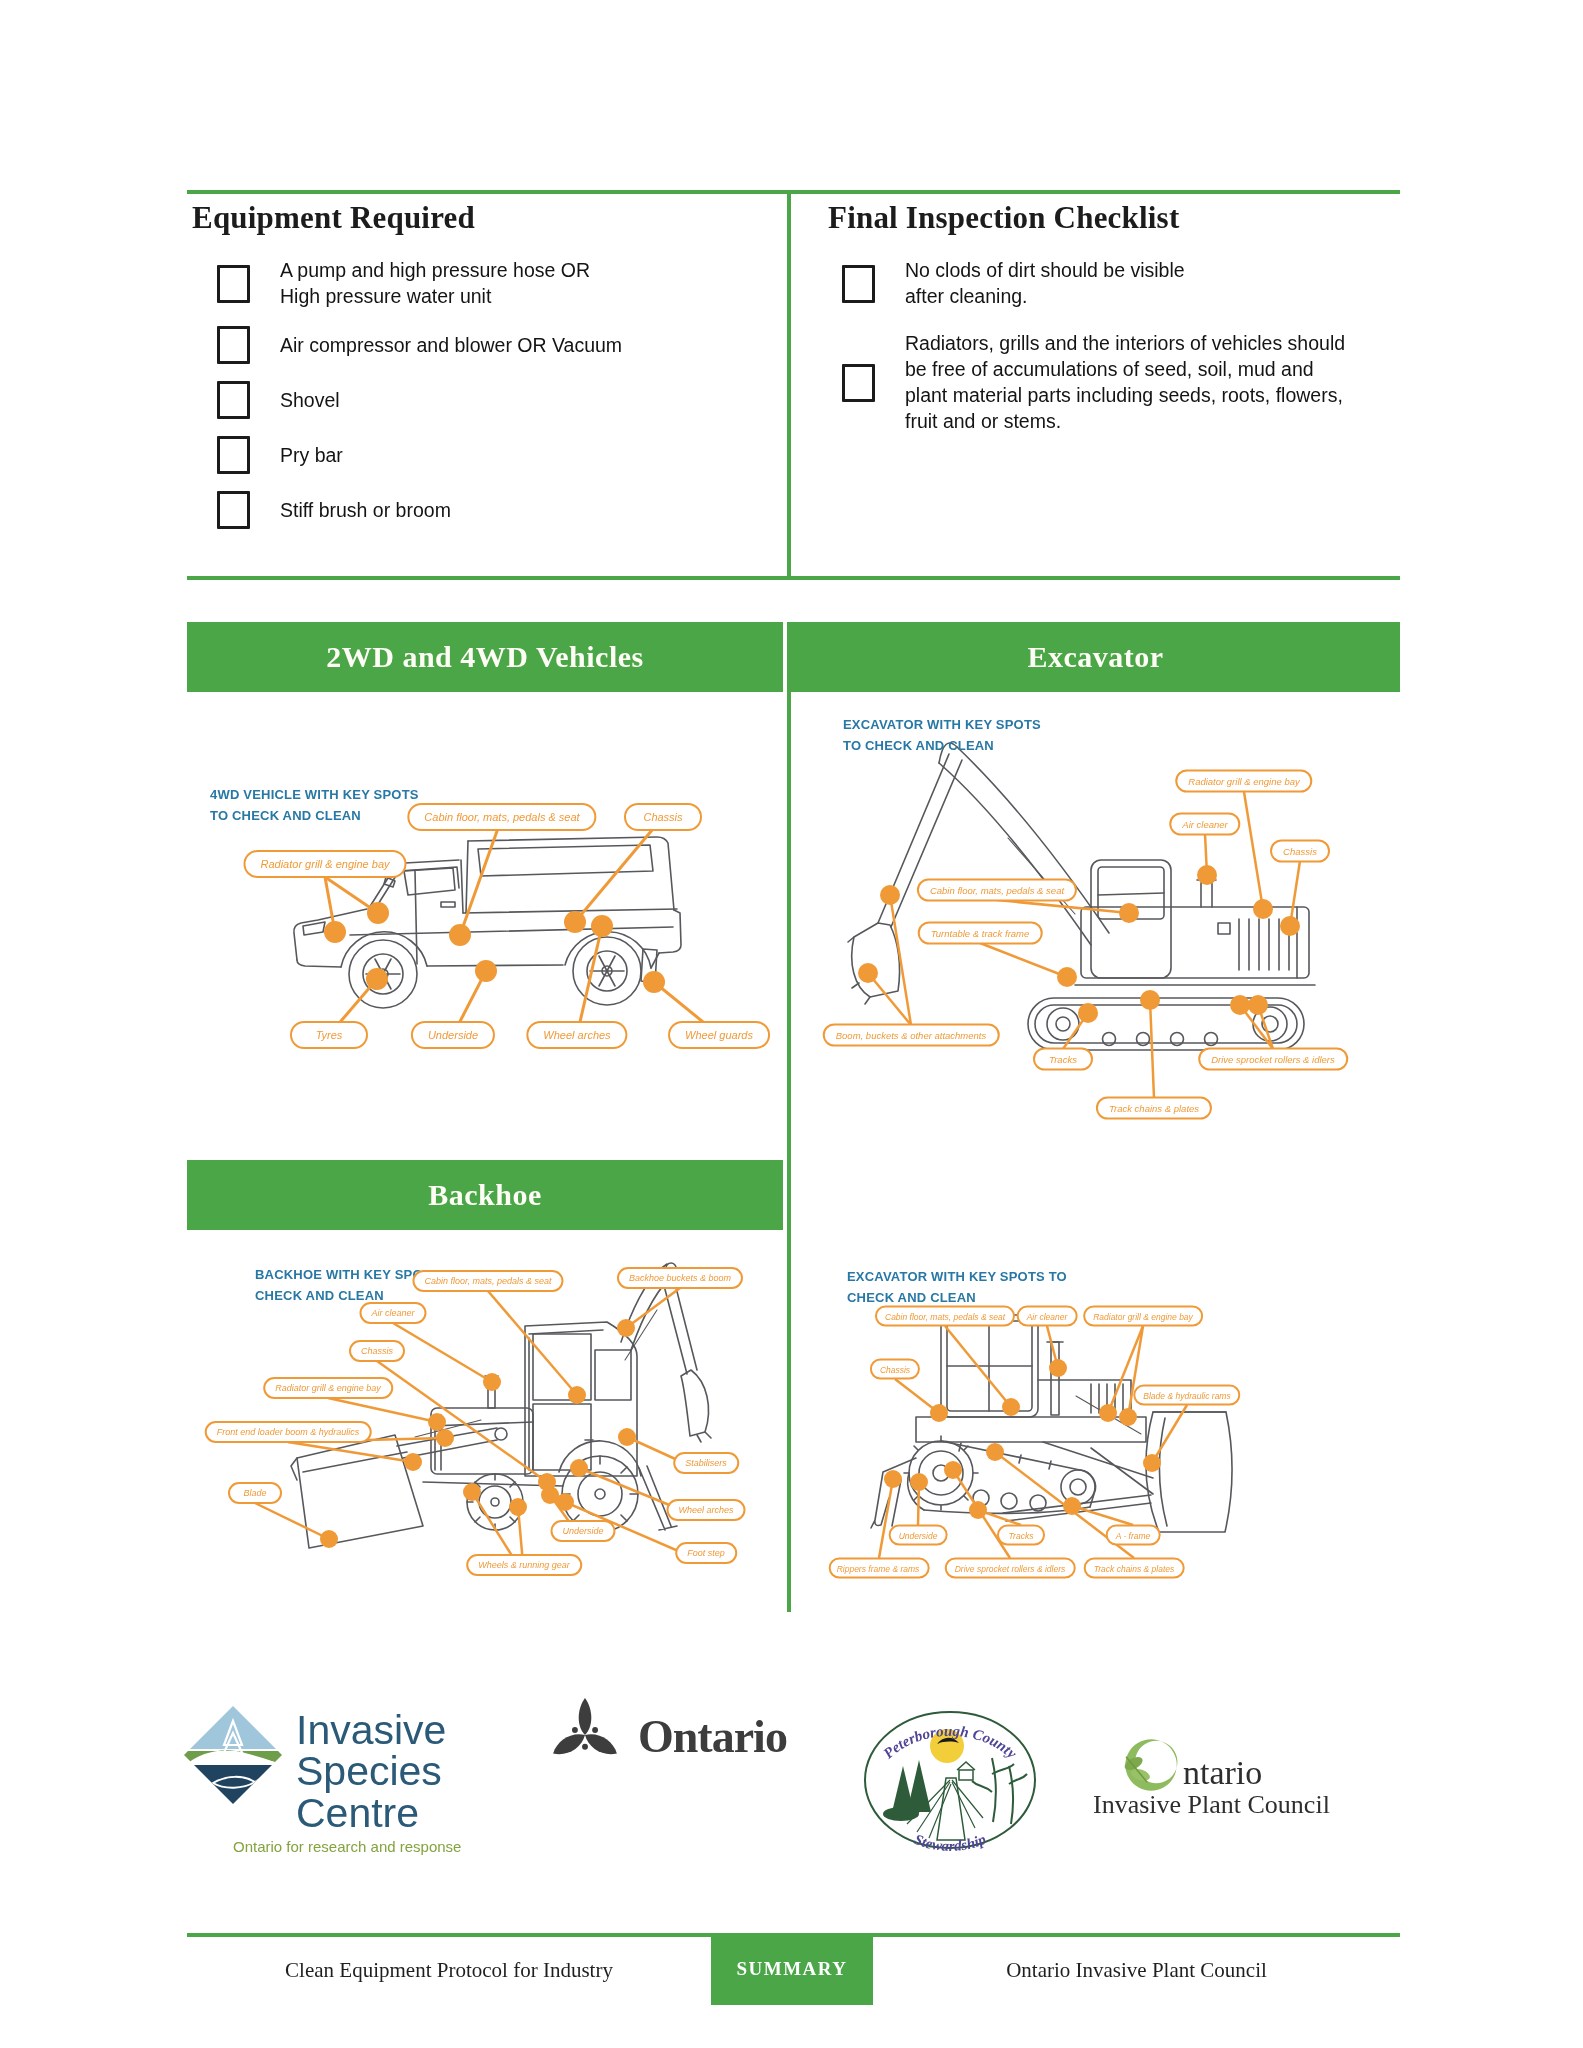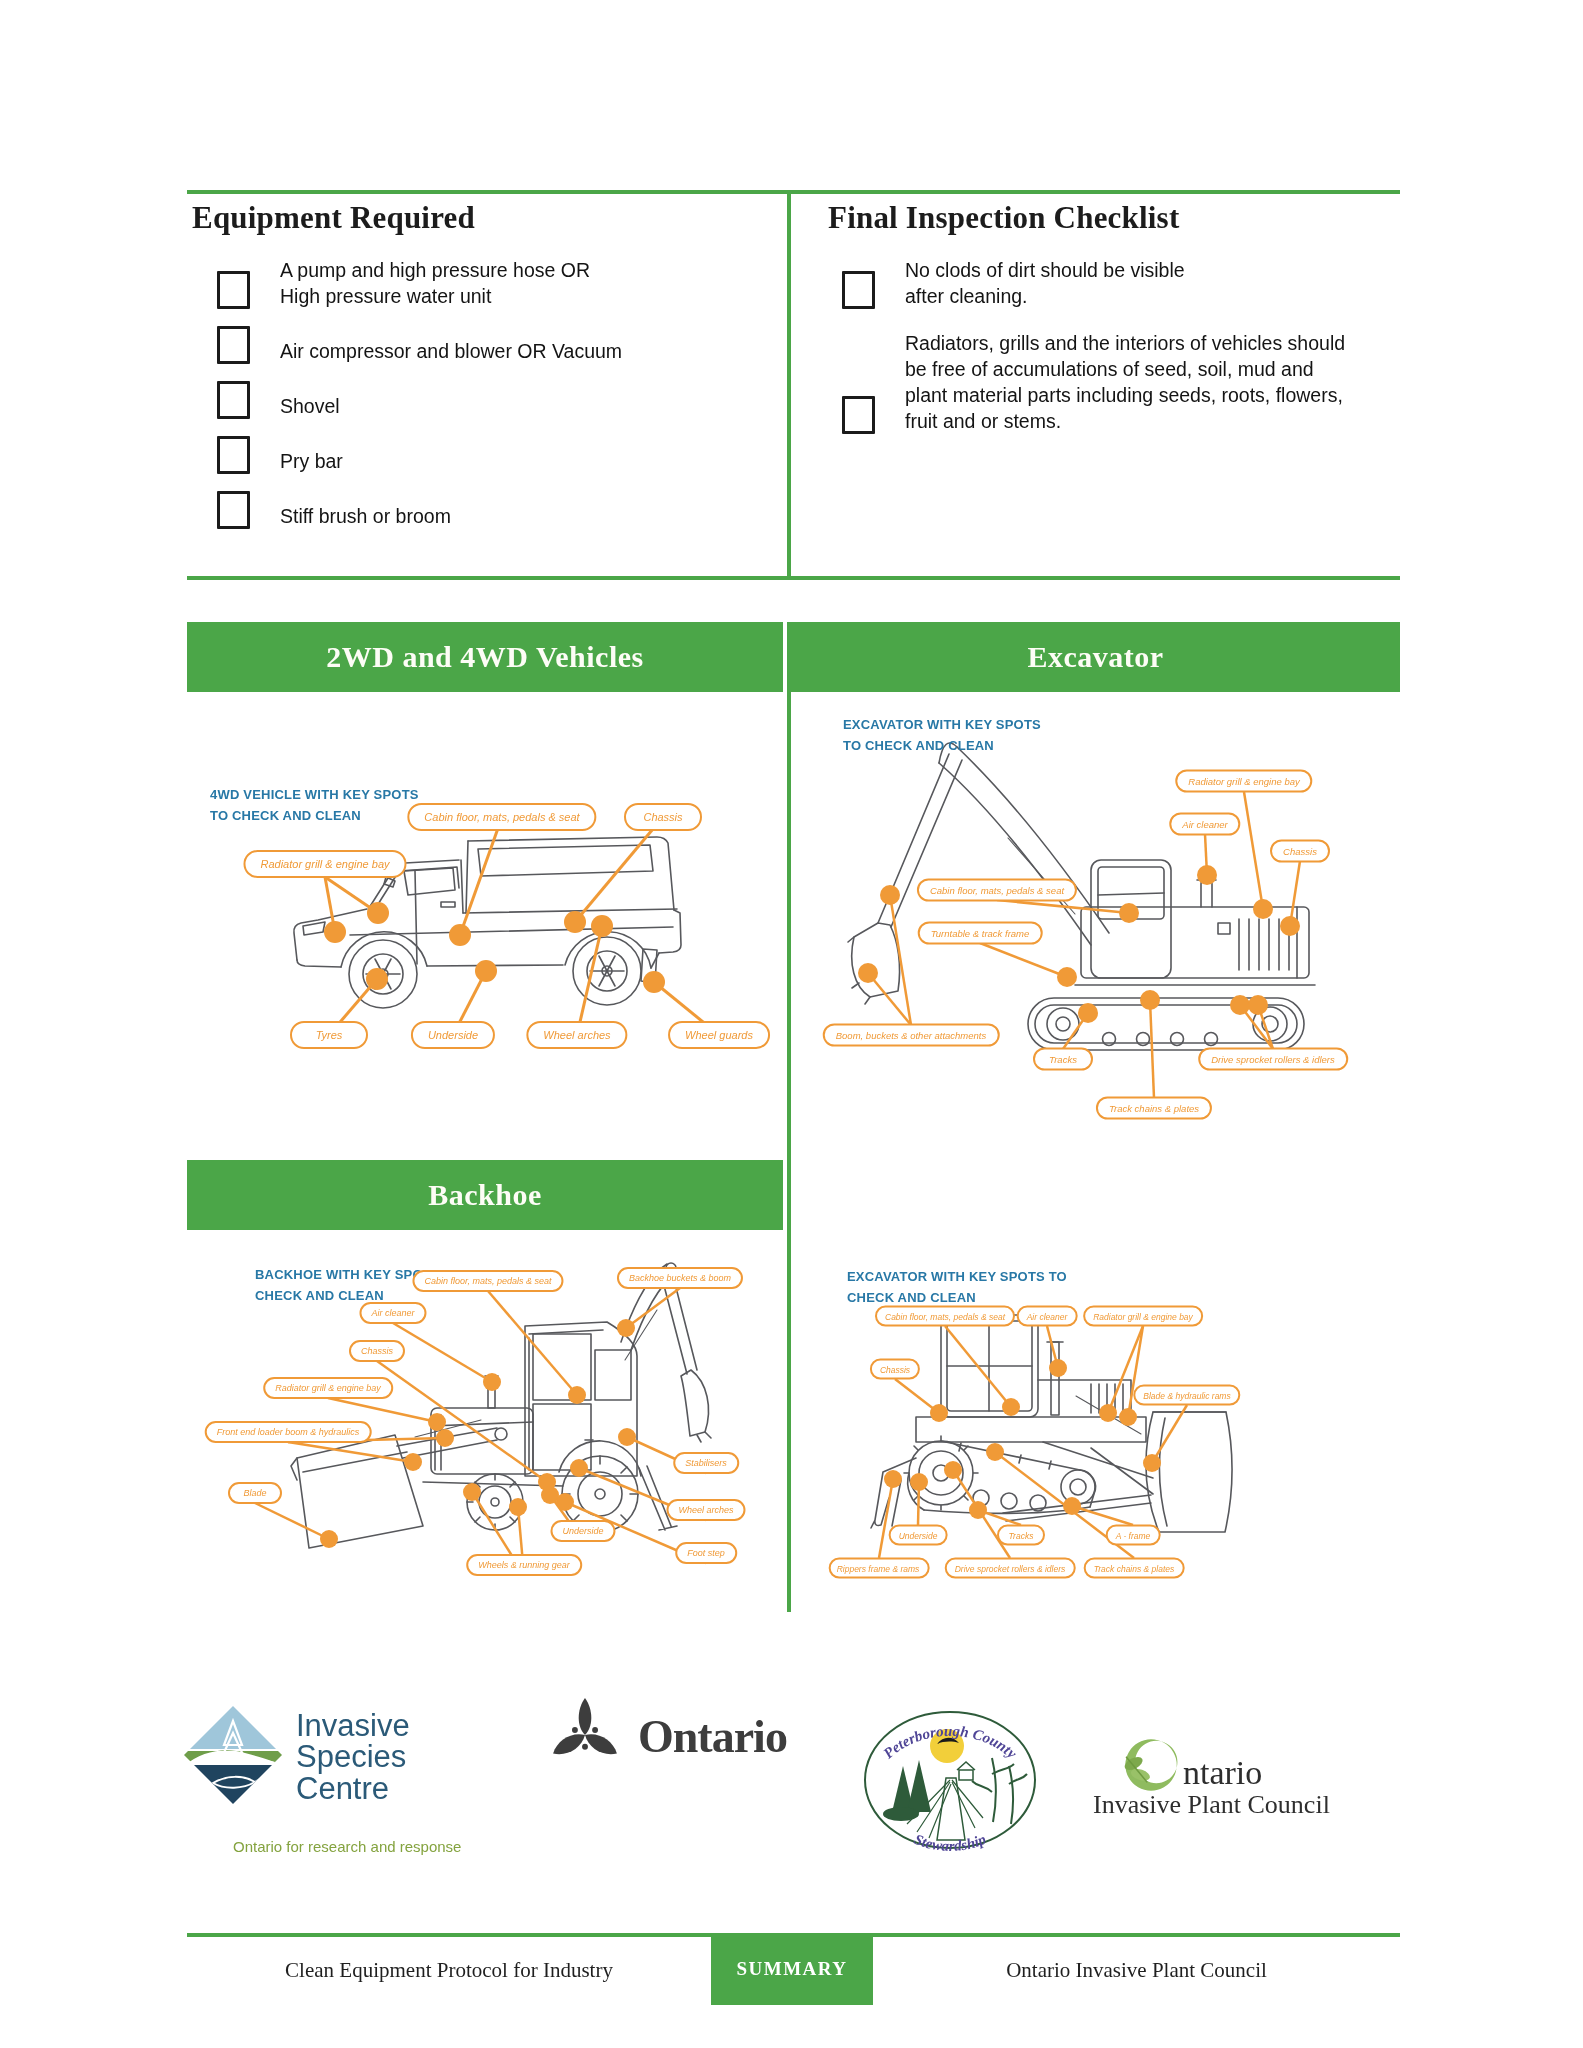--- a/index.html
+++ b/index.html
@@ -3,42 +3,42 @@
 <meta charset="utf-8">
 <style>
   html,body{margin:0;padding:0;background:#e8e8e8;}
   .page{position:relative;width:1583px;height:2048px;background:#ffffff;overflow:hidden;
         font-family:"Liberation Sans", sans-serif;}
   .rule{position:absolute;background:#4BA648;}
   
   .cl-col{position:absolute;}
   .cl-title{font-family:"Liberation Serif", serif;font-weight:bold;font-size:31px;color:#1c1c1c;letter-spacing:.2px;}
   .cl-items{margin-top:22px;}
-  .cl-item{display:flex;gap:30px;margin-bottom:17px;align-items:flex-end;}
+  .cl-item{display:flex;gap:30px;margin-bottom:17px;align-items:center;}
   .cl-box{width:27px;height:32px;border:3px solid #1b1b1b;background:#fff;flex:none;border-radius:1px;}
   .cl-text{font-size:19.5px;color:#141414;line-height:1.32;}
   
   .panel-header{position:absolute;background:#4BA648;display:flex;align-items:center;justify-content:center;
     color:#fdfdf6;font-family:"Liberation Serif", serif;font-weight:bold;font-size:30px;letter-spacing:.5px;}
   .panel{position:absolute;}
   .panel svg{position:absolute;left:0;top:0;}
   .caption{position:absolute;color:#2878A6;font-weight:bold;font-size:13px;line-height:1.65;white-space:pre-line;letter-spacing:.2px;}
   .pill{position:absolute;transform:translate(-50%,-50%);border-style:solid;border-color:#F09A37;color:#F09A37;
     background:#fff;border-radius:999px;font-style:italic;white-space:nowrap;text-align:center;z-index:2;}
   .p0 .pill{font-size:11px;padding:6px 15px;border-width:2.5px;min-width:44px;}
   .p1 .pill{font-size:9.5px;padding:4px 11px;border-width:2px;min-width:34px;}
   .p2 .pill{font-size:9px;padding:4px 10px;border-width:2px;min-width:30px;}
   .p3 .pill{font-size:8.5px;padding:3.5px 8px;border-width:2px;min-width:28px;}
   .art{stroke:#57585c;stroke-width:1.6;fill:none;stroke-linejoin:round;stroke-linecap:round;}
   .thin{stroke-width:1.1;}
   .oline{stroke:#F09A37;fill:none;}
   .odot{fill:#F09A37;stroke:none;}
   
   .logo{position:absolute;}
-  .isc-text{position:absolute;left:113px;top:10px;font-size:31px;line-height:1.01;color:#2b5a78;}
+  .isc-text{position:absolute;left:113px;top:10px;font-size:41px;line-height:1.01;color:#2b5a78;}
   .isc-tag{position:absolute;left:50px;top:138px;font-size:15px;color:#84a33f;}
   .ont-word{position:absolute;left:95px;top:18px;font-size:46px;font-weight:bold;color:#3d3d3d;letter-spacing:-1px;}
   .oipc-l1{position:absolute;left:66px;top:28px;font-family:"Liberation Serif", serif;font-size:34px;color:#2e2e2e;}
   .oipc-l2{position:absolute;left:-24px;top:64px;font-family:"Liberation Serif", serif;font-size:26px;color:#2e2e2e;white-space:nowrap;}
   
   .foot-text{position:absolute;font-family:"Liberation Serif", serif;font-size:21px;color:#1f1f1f;text-align:center;}
   .summary-box{position:absolute;background:#4BA648;display:flex;align-items:center;justify-content:center;
     color:#ffffff;font-family:"Liberation Serif", serif;font-weight:bold;font-size:19px;letter-spacing:1.5px;}
 </style>
 </head>

